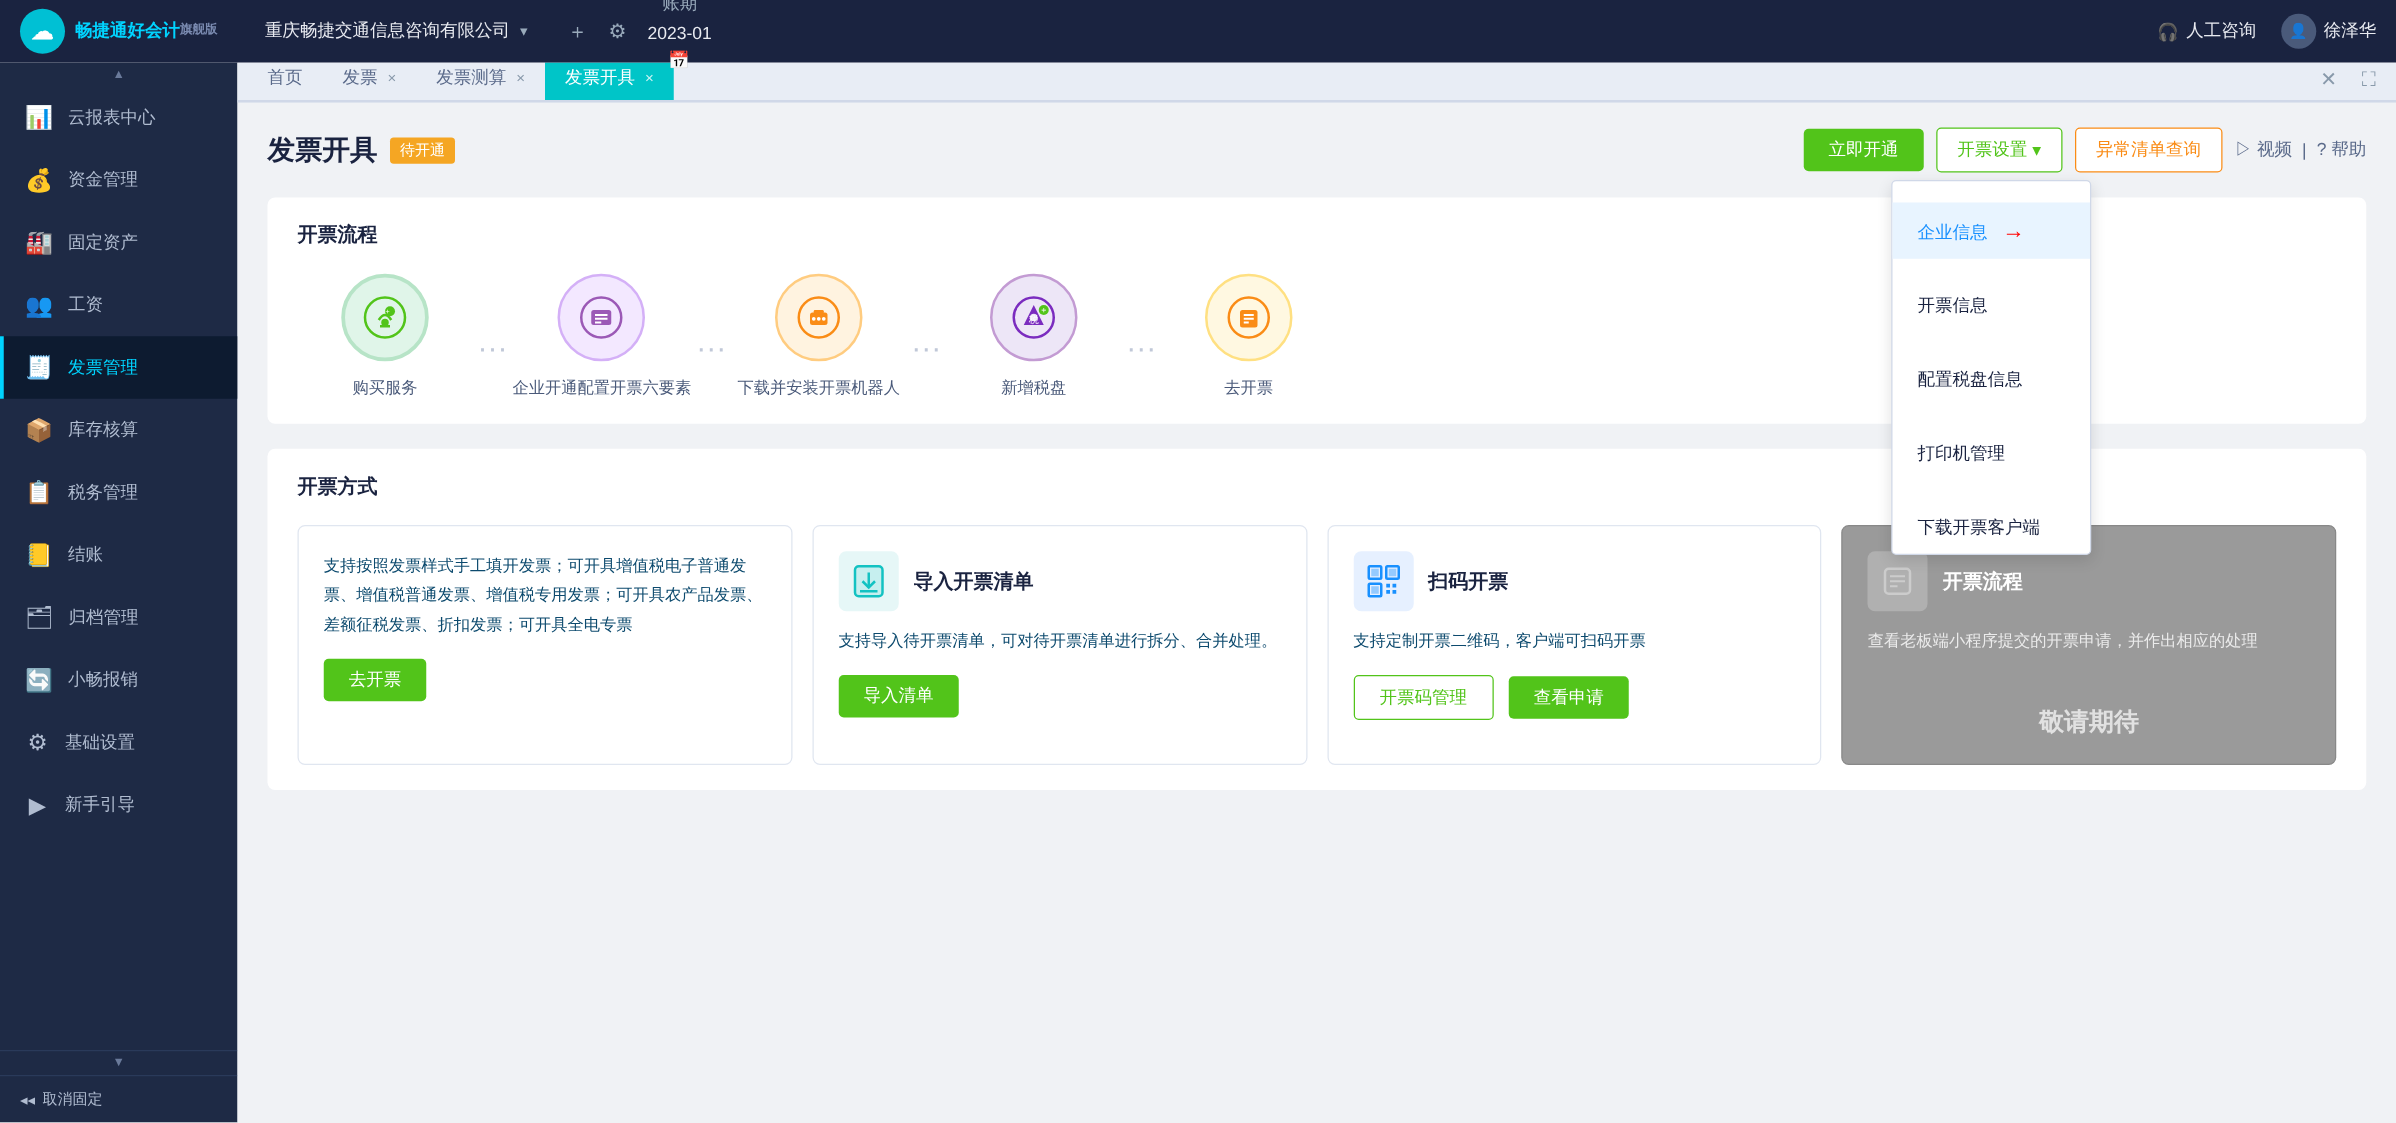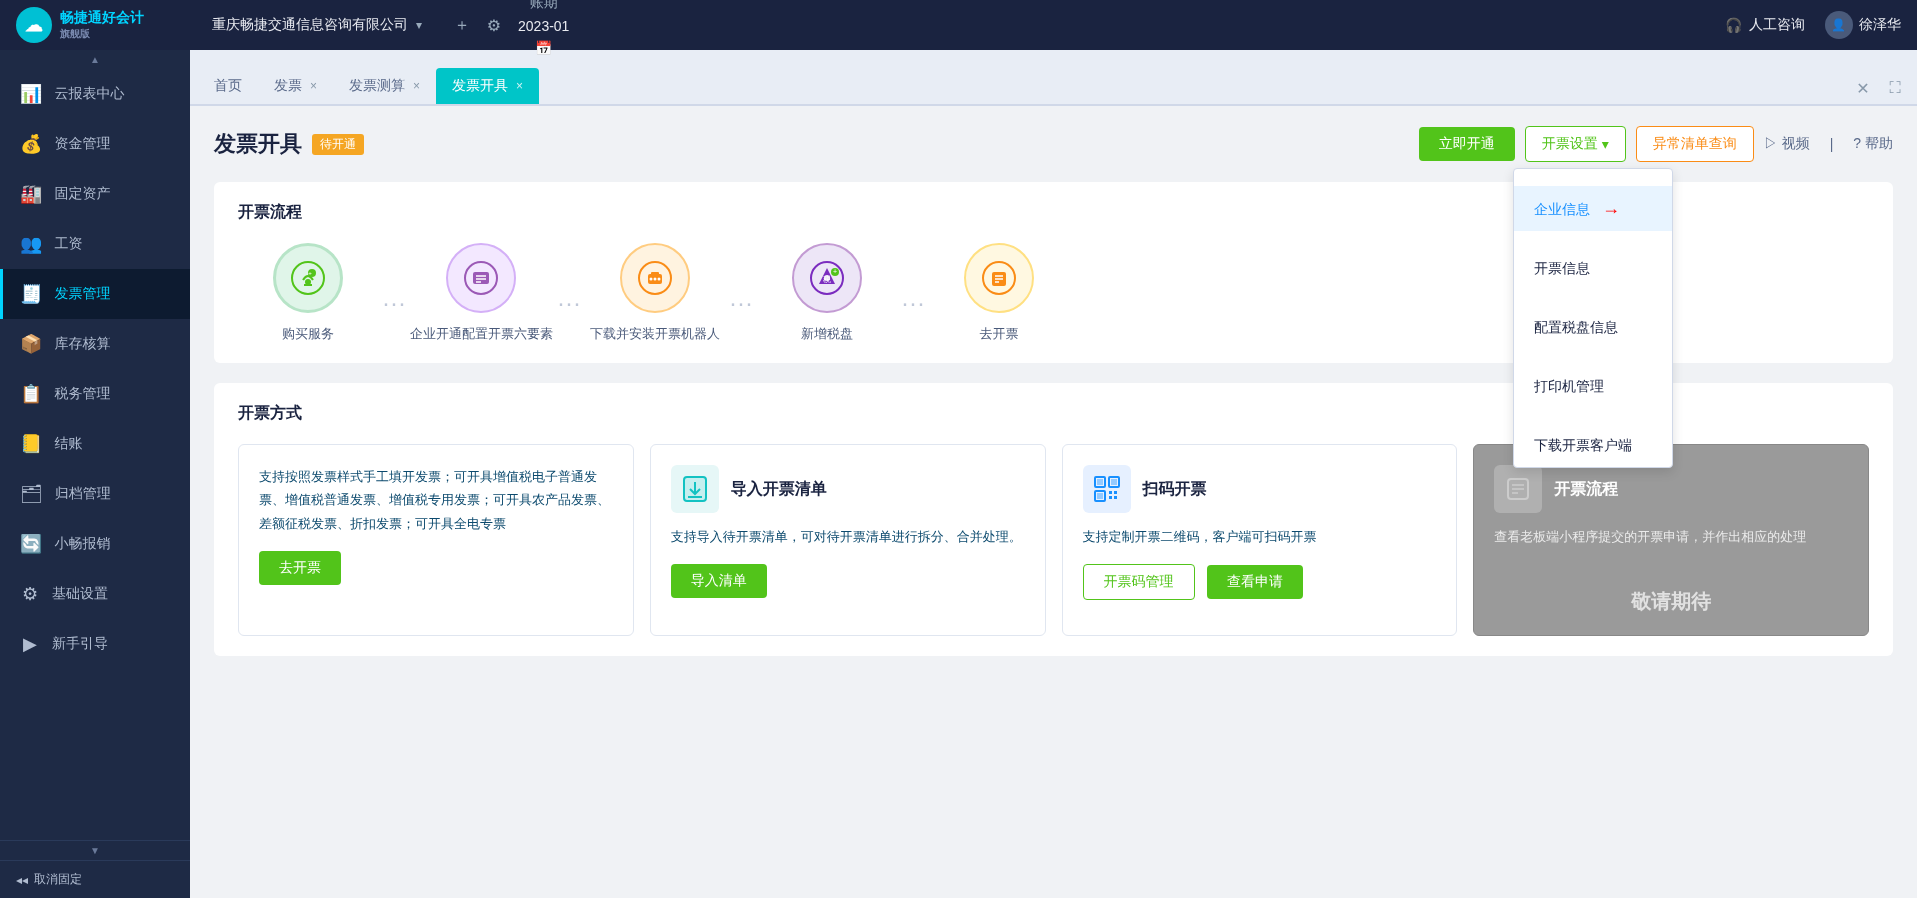--- a/index.html
+++ b/index.html
@@ -24,21 +24,21 @@
       font-size: 16px;
       font-weight: bold;
     }
     .logo-icon {
       width: 36px; height: 36px;
       background: #00c0d4;
       border-radius: 50%;
       display: flex; align-items: center; justify-content: center;
       color: white; font-size: 18px;
     }
-    .logo-text-wrap { display: flex; flex-direction: column; }
+    .logo-text-wrap { display: flex; }
     .logo-title { color: #00d4ff; font-size: 14px; }
     .logo-sub { color: #7a8ab0; font-size: 10px; }
 
     .company-area {
       display: flex; align-items: center; gap: 8px;
       color: #ccd; font-size: 14px; padding: 0 16px;
     }
     .company-name { color: #e8eaf0; font-size: 14px; }
     .chevron-down { color: #99aabb; font-size: 12px; }
     .header-icon-btn {
@@ -108,21 +108,21 @@
     .content-area {
       flex: 1;
       display: flex;
       flex-direction: column;
       background: #f0f2f5;
       overflow: hidden;
     }
 
     
     .tab-bar {
-      height: 56px;
+      height: 32px;
       background: #e8edf5;
       display: flex;
       align-items: flex-end;
       padding: 0 8px;
       border-bottom: 2px solid #d0d8e8;
       position: relative;
     }
     .tab-item {
       height: 36px;
       padding: 0 16px;
@@ -191,21 +191,21 @@
       border: 1px solid #52c41a; cursor: pointer;
       display: flex; align-items: center; gap: 4px;
     }
     .btn-outline-yellow {
       background: white;
       color: #fa8c16; font-size: 14px;
       padding: 8px 16px; border-radius: 4px;
       border: 1px solid #fa8c16; cursor: pointer;
     }
     .help-area {
-      display: flex; align-items: center; gap: 20px;
+      display: flex; align-items: center; gap: 8px;
       color: #5a6a8a; font-size: 14px;
     }
 
     
     .section-card {
       background: white;
       border-radius: 6px;
       padding: 20px 24px;
       margin-bottom: 20px;
     }

